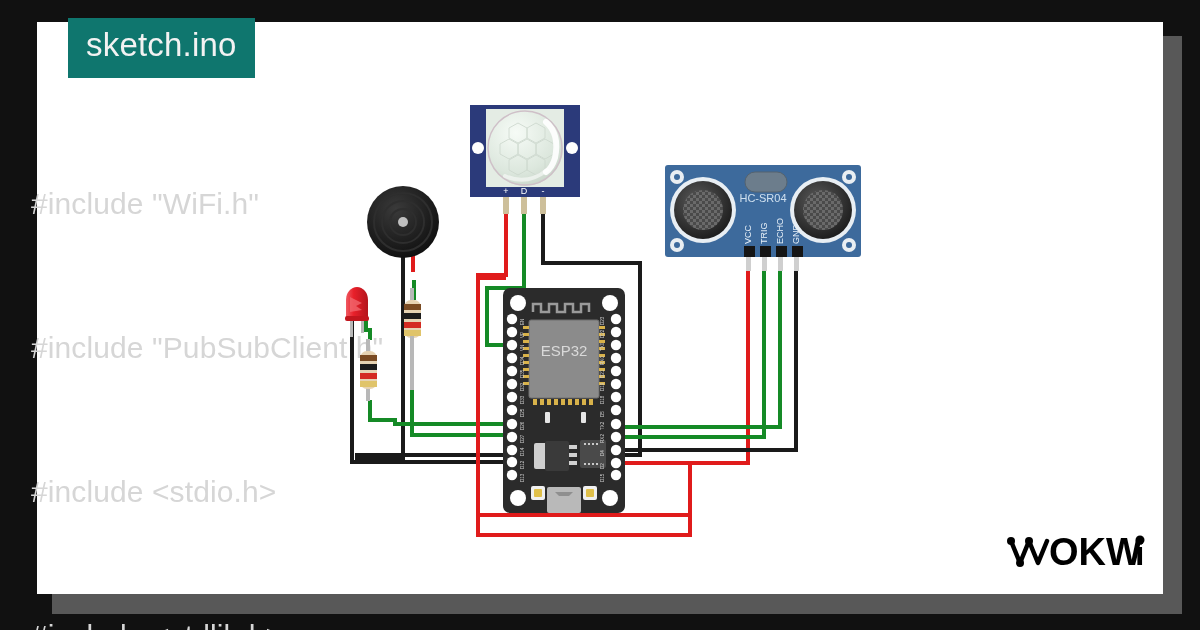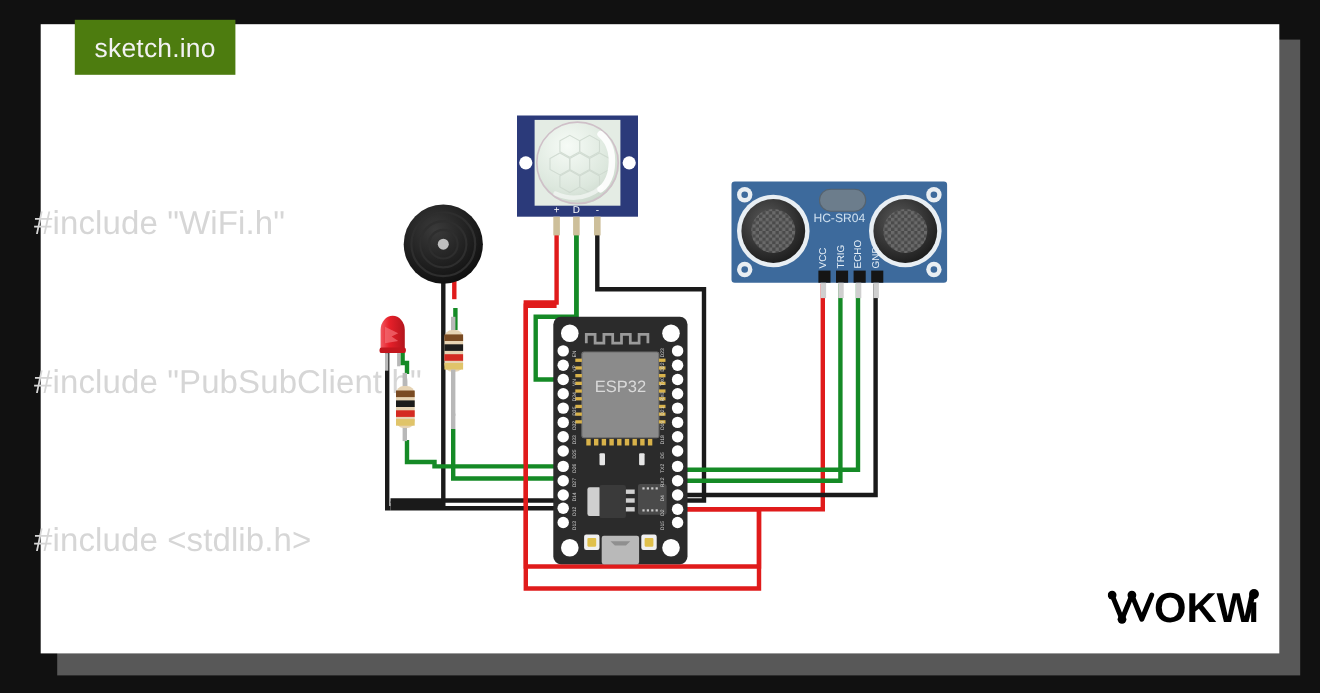--- a/index.html
+++ b/index.html
@@ -25,22 +25,22 @@
     position:absolute;left:31px;top:84px;
     font-size:30px;line-height:48px;color:#d6d6d6;
     white-space:pre;font-family:"Liberation Sans", sans-serif;
     letter-spacing:0.1px;
   }
   .code div{height:48px;}
 
   
   .tab{
     position:absolute;left:68px;top:18px;
-    background:#4d7c0f;color:#f2f2f2;
-    font-size:24px;line-height:54px;height:50px;
+    background:#0f766e;color:#f2f2f2;
+    font-size:33px;line-height:54px;height:60px;
     padding:0 18px;box-sizing:border-box;
     letter-spacing:0.2px;
   }
 
   
   .wokwi{
     position:absolute;left:1007px;top:527px;width:148px;height:48px;
   }
 
   
@@ -50,20 +50,21 @@
 <body>
 
 <div id="stage">
 
   <div class="sheet-shadow"></div>
   <div class="sheet"></div>
 
   <div class="code">
     <div>#include "WiFi.h"</div>
     <div>#include "PubSubClient.h"</div>
+    <div>#include &lt;stdio.h&gt;</div>
     <div>#include &lt;stdlib.h&gt;</div>
     
     
     
     
     
     
   </div>
 
   <svg id="diagram" viewBox="0 0 1200 630" xmlns="http://www.w3.org/2000/svg">

